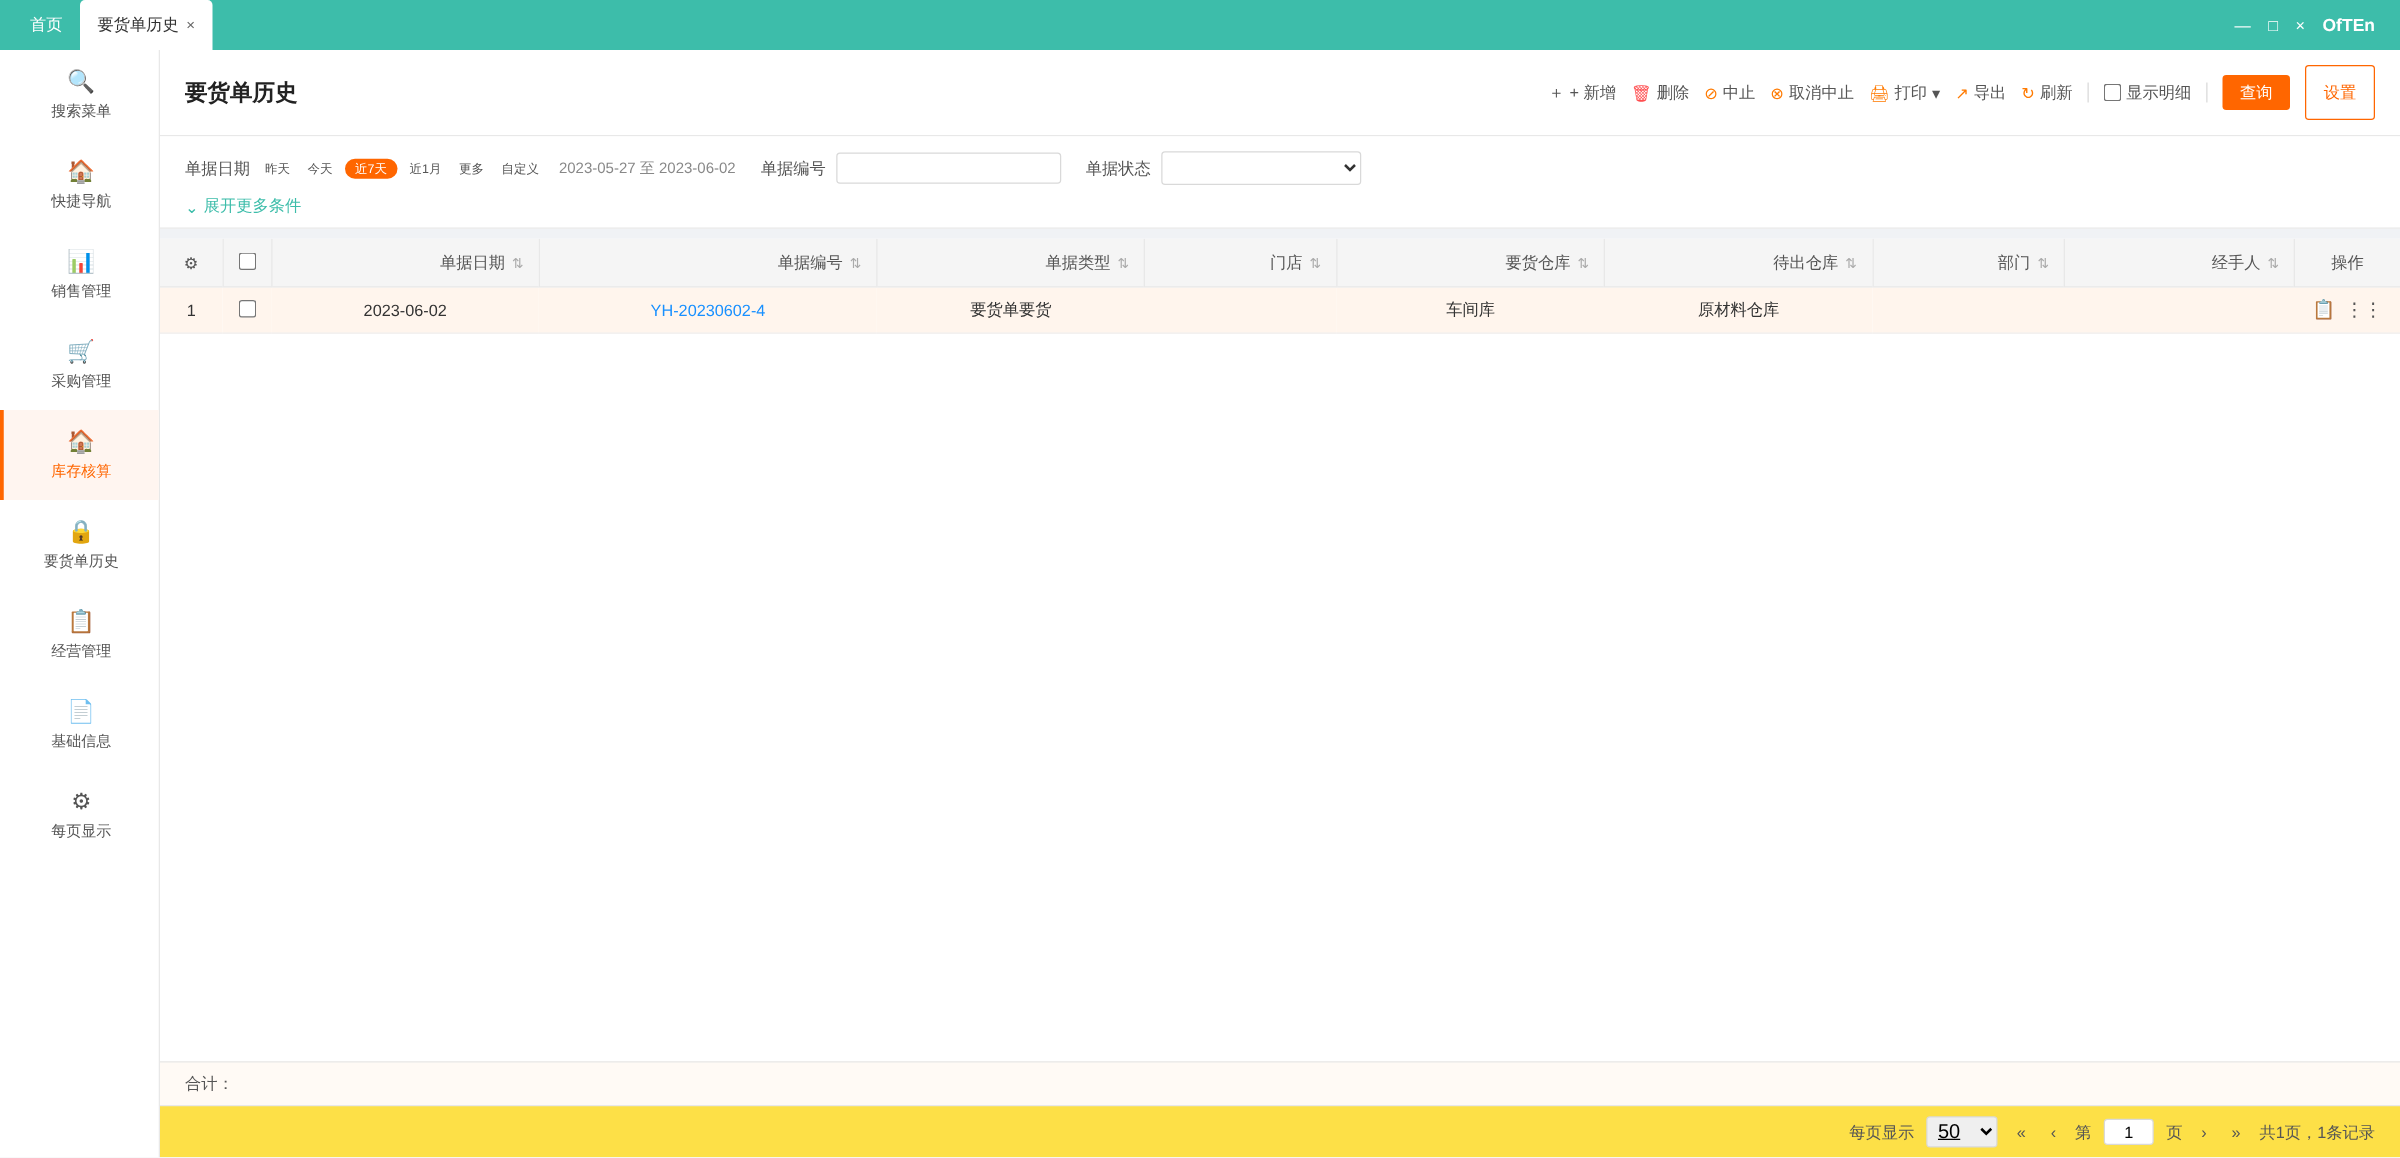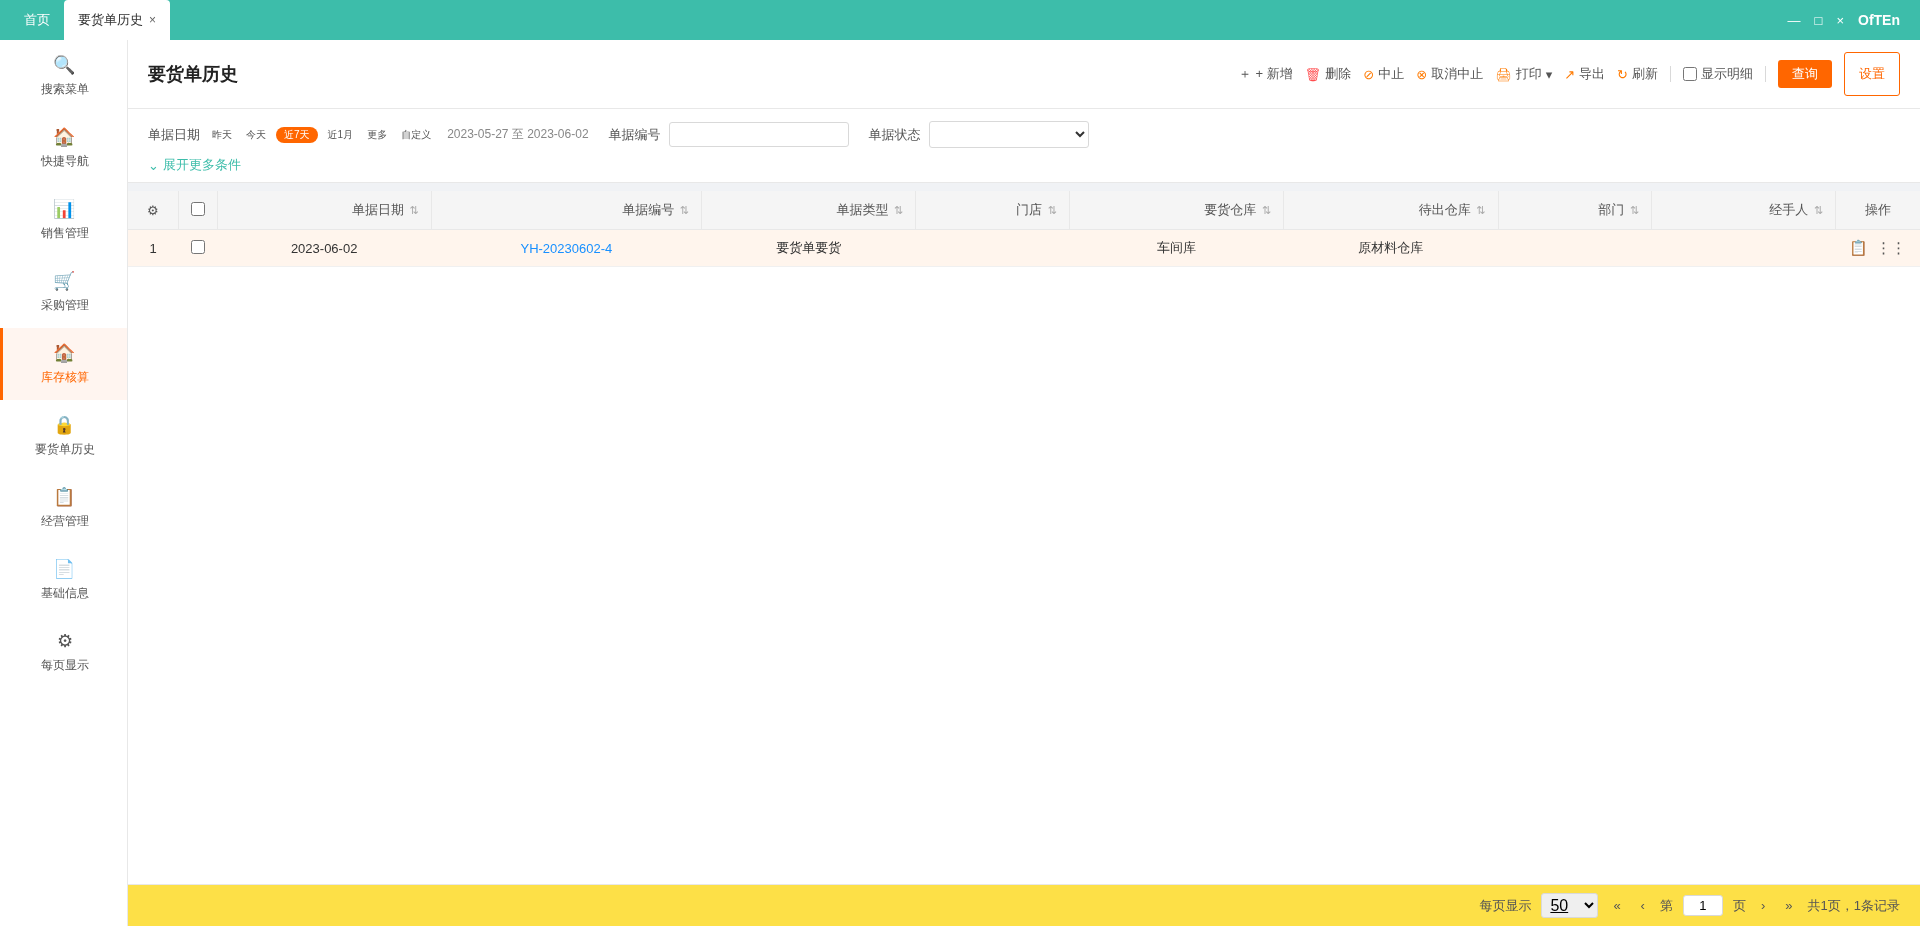--- a/index.html
+++ b/index.html
@@ -491,20 +491,23 @@
             <td></td>
             <td class="col-actions">
               <span class="action-icon" title="编辑">📋</span>
               <span class="action-icon" title="更多">⋮⋮</span>
             </td>
           </tr>
         </tbody>
       </table>
     </div>
 
+    <div class="summary-bar">
+      <span>合计：</span>
+    </div>
 
     <div class="pagination">
       <span>每页显示</span>
       <select>
         <option value="10">10</option>
         <option value="20">20</option>
         <option value="50" selected="">50</option>
         <option value="100">100</option>
       </select>
       <span class="pagination-btn">«</span>

